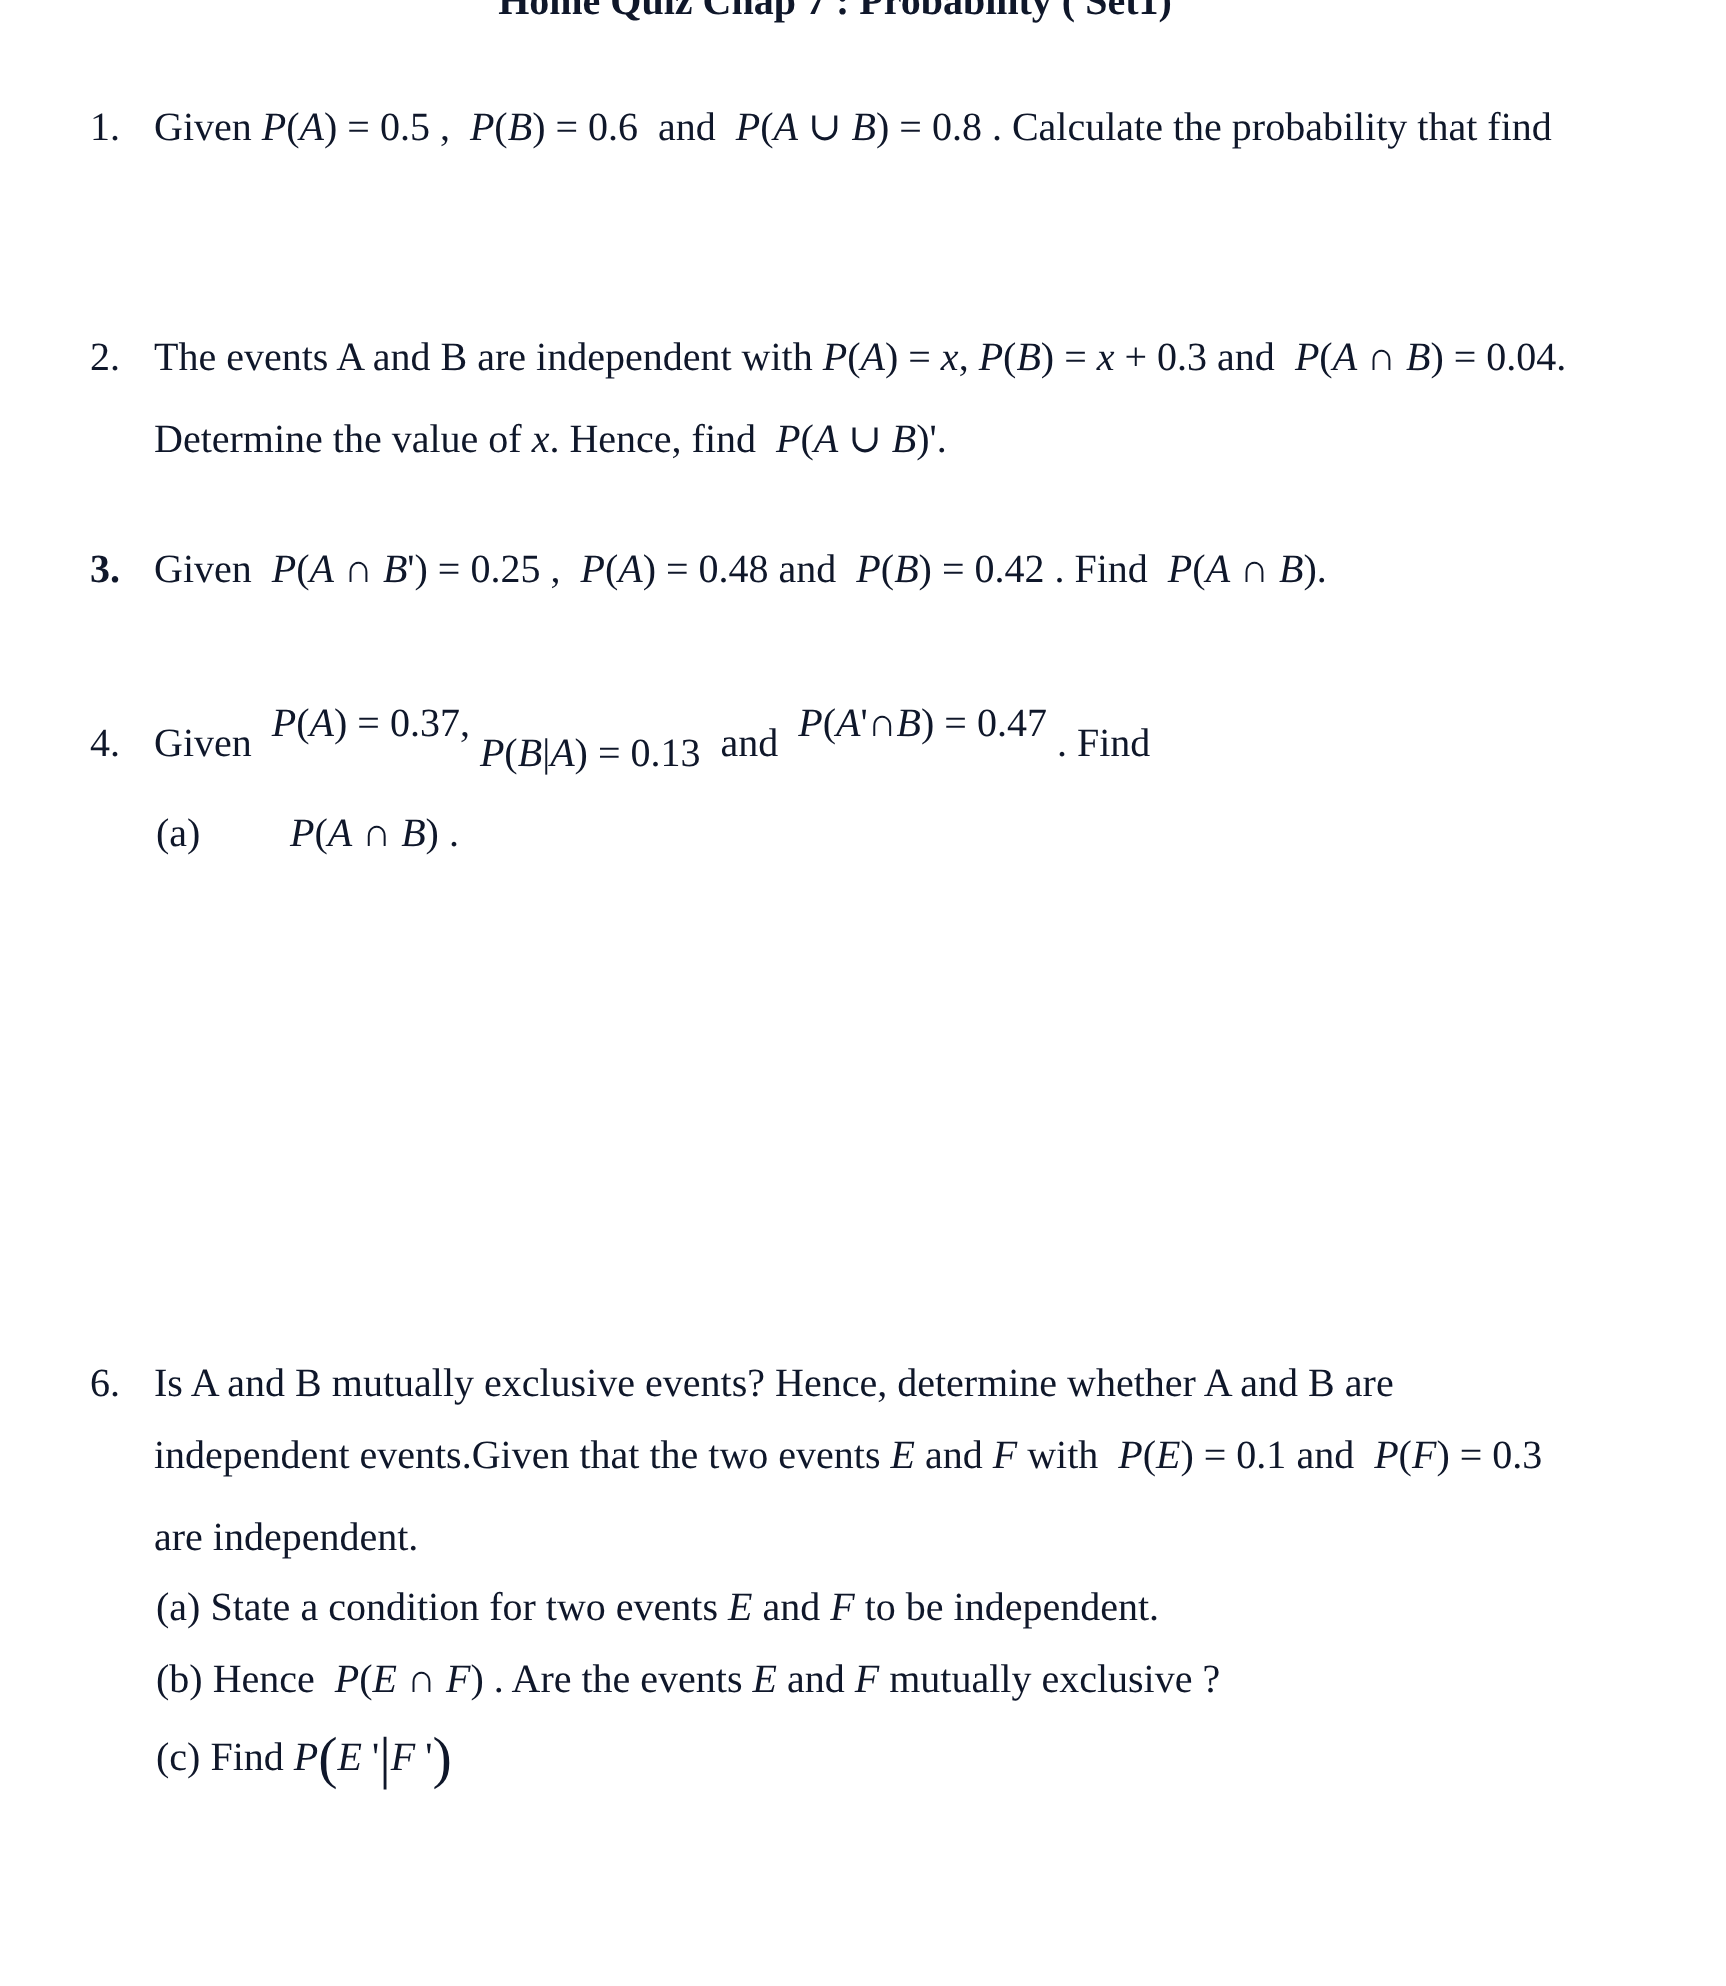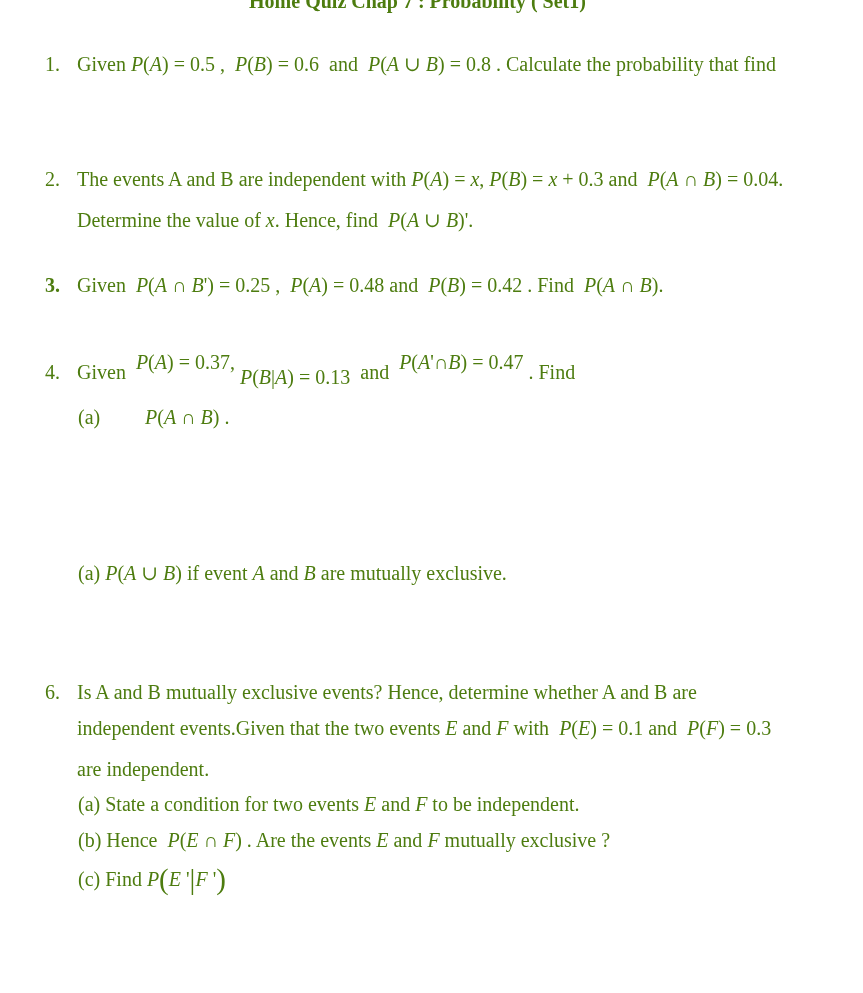--- a/index.html
+++ b/index.html
@@ -3,21 +3,21 @@
 <meta charset="utf-8">
 <style>
   html,body{margin:0;padding:0;background:#ffffff;}
   .page{
     position:relative;
     width:863px;height:993px;
     background:#ffffff;
     overflow:hidden;
     font-family:"Liberation Serif","DejaVu Serif",serif;
     font-size:20px;
-    color:#4d7c0f;
+    color:#0f172a;
   }
   .title{
     position:absolute;
     top:-10px;left:0;width:835px;
     text-align:center;
     font-weight:bold;
     font-size:20px;
     white-space:pre;
   }
   .line{
@@ -39,21 +39,20 @@
   <div class="line" style="top:52px;left:45px"><span class="lab" style="width: 32px;">1.</span><span class="t">Given </span><span class="m"><i>P</i>(<i>A</i>) = 0.5</span><span class="t"> ,  </span><span class="m"><i>P</i>(<i>B</i>) = 0.6</span><span class="t">  and  </span><span class="m"><i>P</i>(<i>A</i> ∪ <i>B</i>) = 0.8</span><span class="t"> . Calculate the probability that find</span></div>
 
   <div class="line" style="top:167px;left:45px"><span class="lab" style="width: 32px;">2.</span><span class="t">The events A and B are independent with </span><span class="m"><i>P</i>(<i>A</i>) = <i>x</i>, <i>P</i>(<i>B</i>) = <i>x</i> + 0.3</span><span class="t"> and  </span><span class="m"><i>P</i>(<i>A</i> ∩ <i>B</i>) = 0.04</span><span class="t">.</span></div>
   <div class="line" style="top:208px;left:77px"><span class="t">Determine the value of </span><span class="m"><i>x</i></span><span class="t">. Hence, find  </span><span class="m"><i>P</i>(<i>A</i> ∪ <i>B</i>)'</span><span class="t">.</span></div>
 
   <div class="line" style="top:273px;left:45px"><span class="lab b" style="width: 32px;">3.</span><span class="t">Given  </span><span class="m"><i>P</i>(<i>A</i> ∩ <i>B</i>') = 0.25</span><span class="t"> ,  </span><span class="m"><i>P</i>(<i>A</i>) = 0.48</span><span class="t"> and  </span><span class="m"><i>P</i>(<i>B</i>) = 0.42</span><span class="t"> . Find  </span><span class="m"><i>P</i>(<i>A</i> ∩ <i>B</i>)</span><span class="t">.</span></div>
 
   <div class="line" style="top:360px;left:45px"><span class="lab" style="width: 32px;">4.</span><span class="t">Given  </span><span class="m" style="position: relative; top: -10px;"><i>P</i>(<i>A</i>) = 0.37,</span><span class="t"> </span><span class="m" style="position: relative; top: 5px;"><i>P</i>(<i>B</i>|<i>A</i>) = 0.13</span><span class="t">  and  </span><span class="m" style="position: relative; top: -10px;"><i>P</i>(<i>A</i>'∩<i>B</i>) = 0.47</span><span class="t"> . Find</span></div>
   <div class="line" style="top:405px;left:78px"><span class="lab" style="width: 67px;">(a)</span><span class="m"><i>P</i>(<i>A</i> ∩ <i>B</i>)</span><span class="t"> .</span></div>
 
-  <div class="line" style="top:561px;left:78px"><span class="t">(a) </span><span class="m"><i>P</i>(<i>A</i> ∪ <i>B</i>)</span><span class="t"> if event </span><span class="m"><i>A</i></span><span class="t"> and </span><span class="m"><i>B</i></span><span class="t"> are mutually exclusive.</span></div>
 
   <div class="line" style="top:680px;left:45px"><span class="lab" style="width: 32px;">6.</span><span class="t">Is A and B mutually exclusive events? Hence, determine whether A and B are</span></div>
   <div class="line" style="top:716px;left:77px"><span class="t">independent events.Given that the two events </span><span class="m"><i>E</i></span><span class="t"> and </span><span class="m"><i>F</i></span><span class="t"> with  </span><span class="m"><i>P</i>(<i>E</i>) = 0.1</span><span class="t"> and  </span><span class="m"><i>P</i>(<i>F</i>) = 0.3</span></div>
   <div class="line" style="top:757px;left:77px"><span class="t">are independent.</span></div>
   <div class="line" style="top:792px;left:78px"><span class="t">(a) State a condition for two events </span><span class="m"><i>E</i></span><span class="t"> and </span><span class="m"><i>F</i></span><span class="t"> to be independent.</span></div>
   <div class="line" style="top:828px;left:78px"><span class="t">(b) Hence  </span><span class="m"><i>P</i>(<i>E</i> ∩ <i>F</i>)</span><span class="t"> . Are the events </span><span class="m"><i>E</i></span><span class="t"> and </span><span class="m"><i>F</i></span><span class="t"> mutually exclusive ?</span></div>
   <div class="line" style="top:867px;left:78px"><span class="t">(c) Find </span><span class="m"><i>P</i><span class="bp">(</span><i>E</i> '<span class="bp">|</span><i>F</i> '<span class="bp">)</span></span></div>
 </div>
 
 </body></html>

